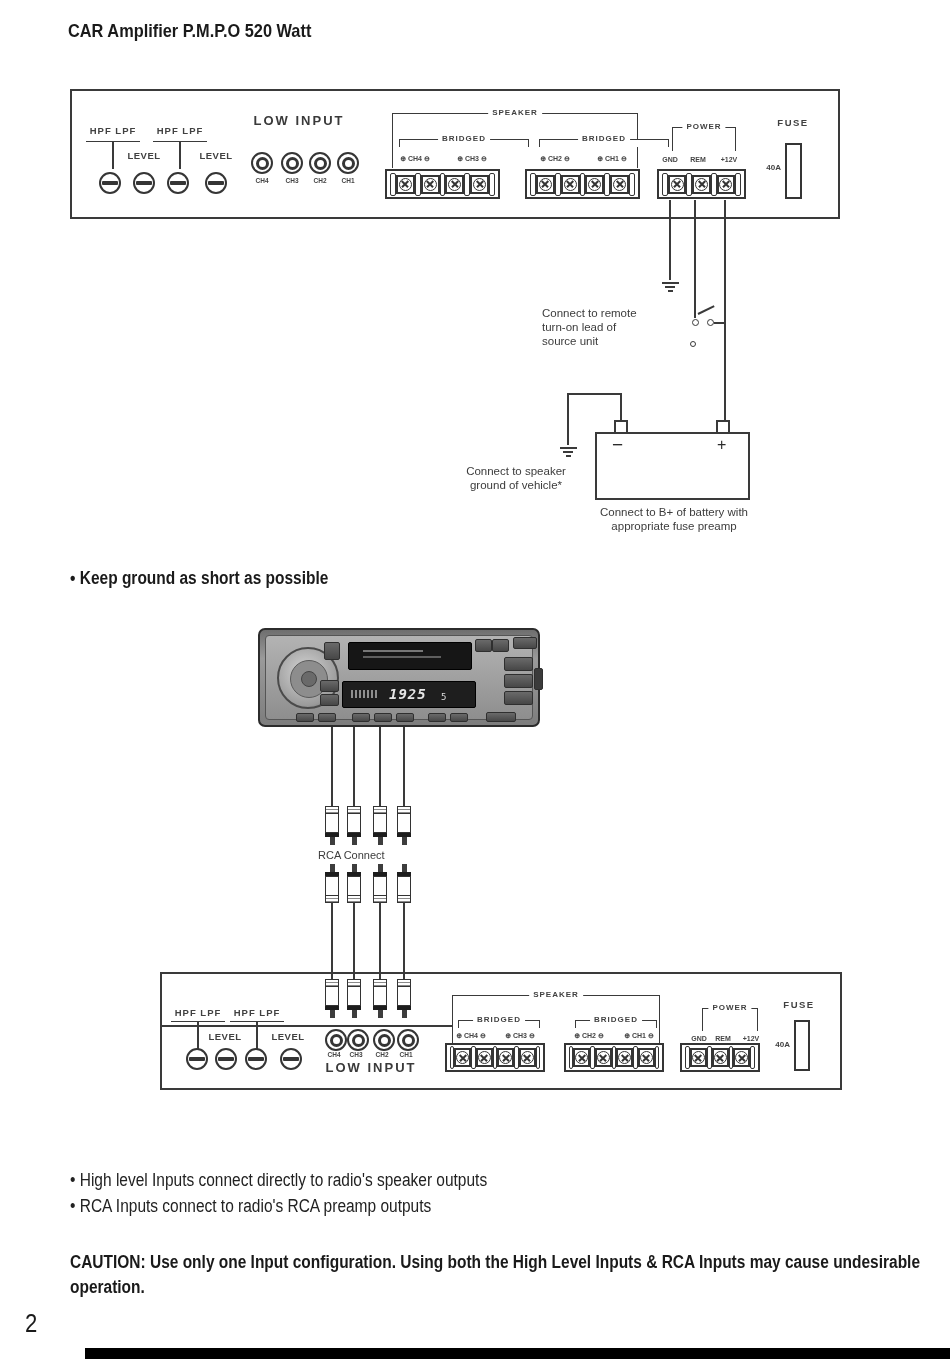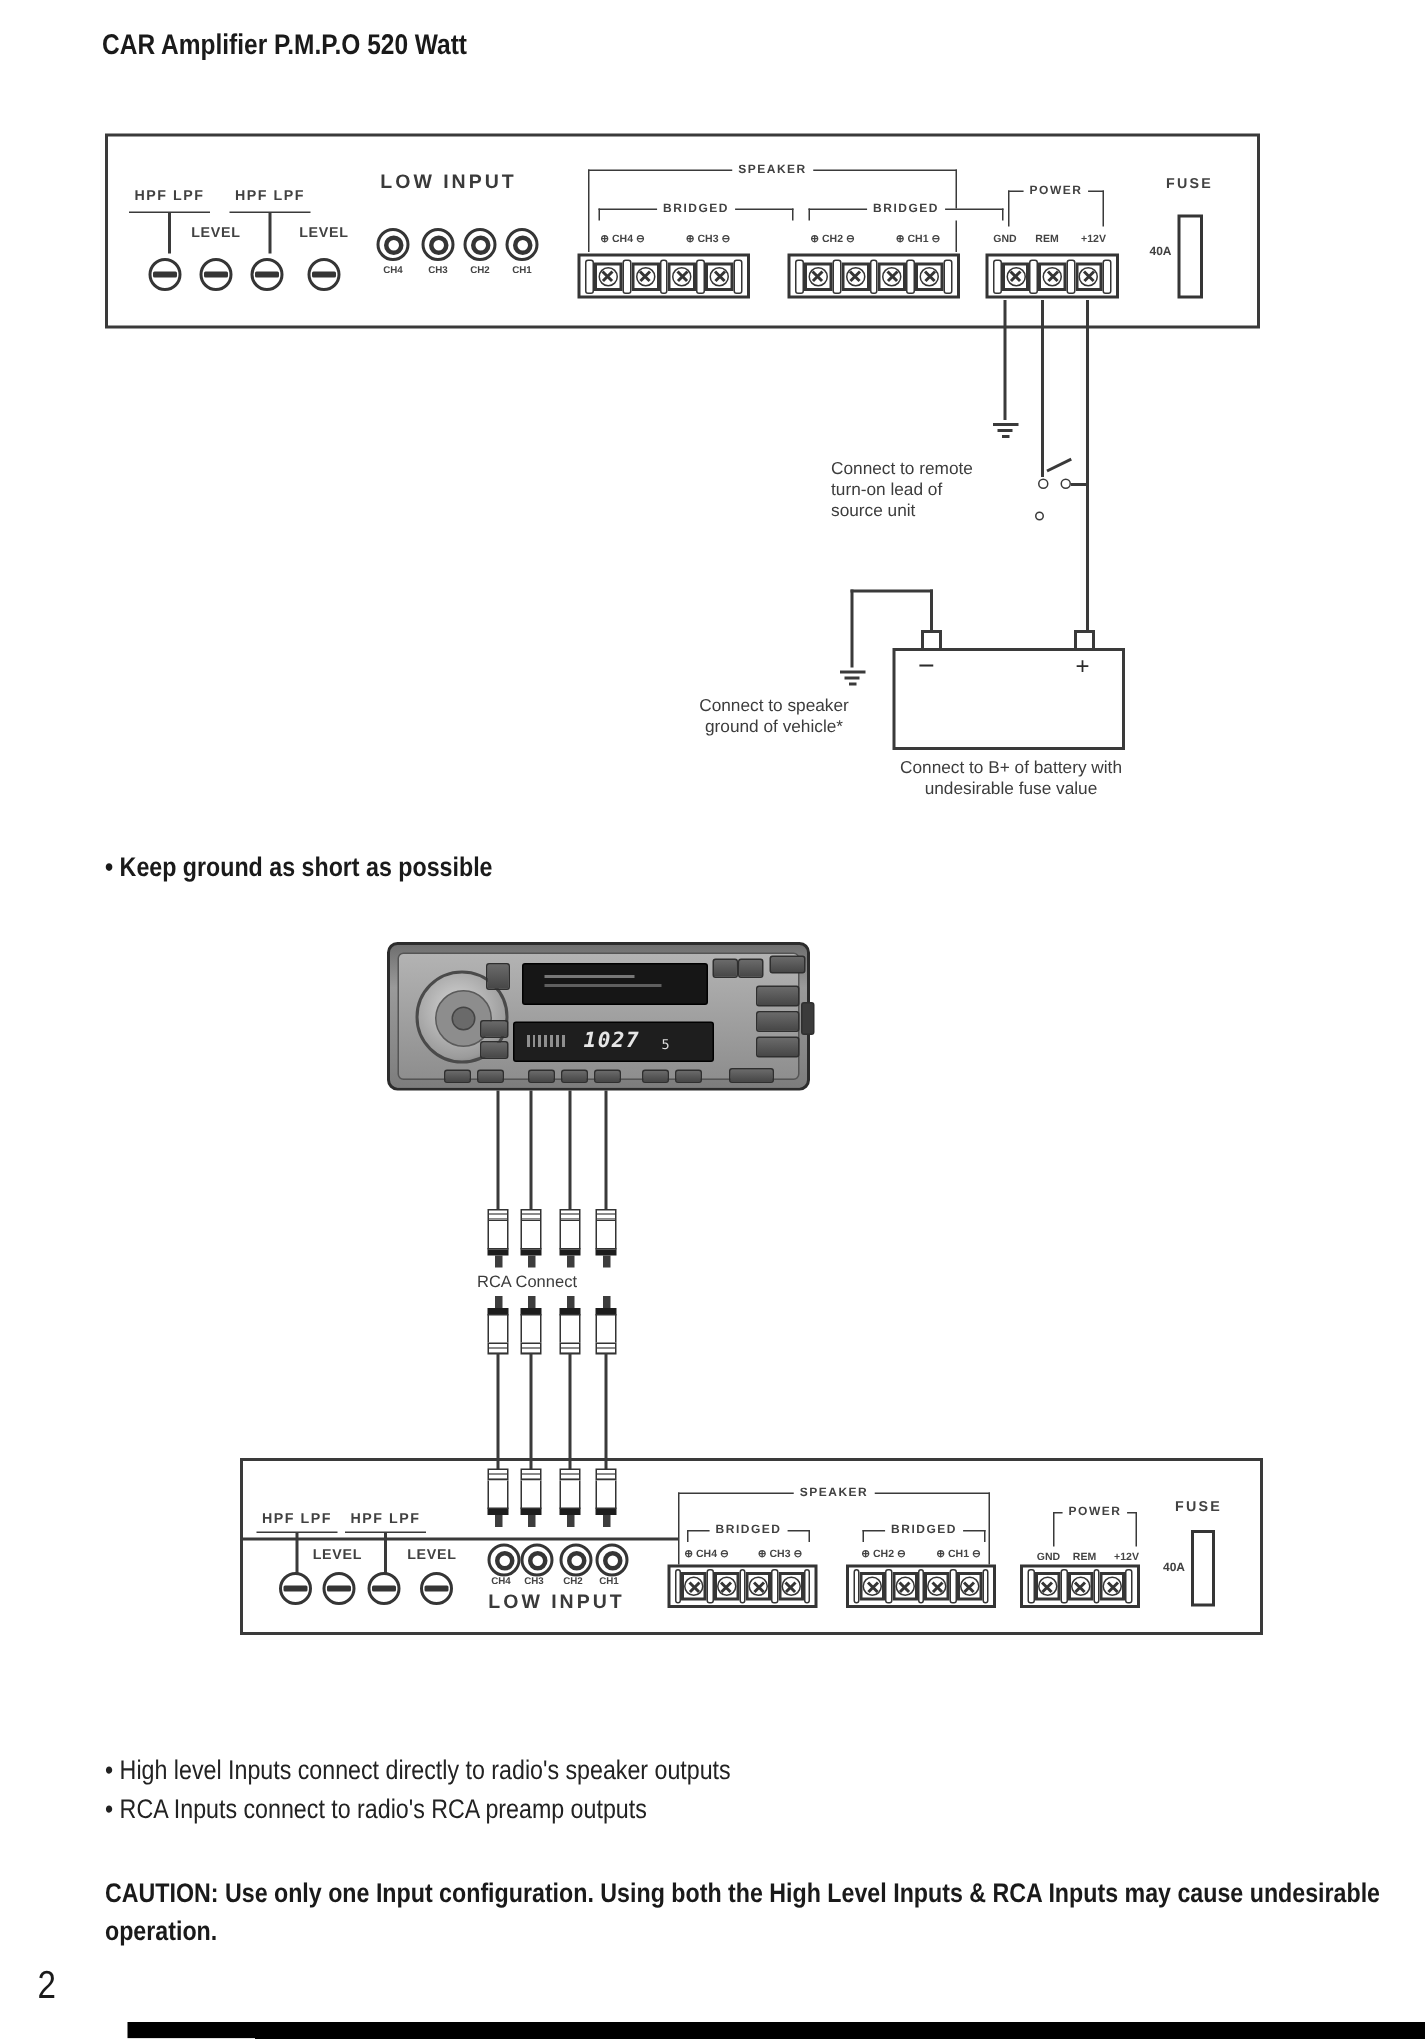--- a/index.html
+++ b/index.html
@@ -174,57 +174,57 @@
       <b></b>
     </div>
   <div class="wire" style="left:694px;top:200px;width:2px;height:118px;"></div>
   <div class="wire" style="left:724px;top:200px;width:2px;height:222px;"></div>
 
   <div class="dot" style="left:692px;top:319px;"></div>
   <div class="dot" style="left:707px;top:319px;"></div>
   <div class="wire" style="left:698px;top:313px;width:18px;height:2px;transform:rotate(-26deg);transform-origin:left center;"></div>
   <div class="wire" style="left:714px;top:322px;width:11px;height:2px;"></div>
   <div class="dot" style="left:690px;top:341px;width:6px;height:6px;"></div>
-  <div class="note" style="left:554px;top:306px;width:104px;">Connect to remote turn-on lead of source unit</div>
+  <div class="note" style="left:542px;top:306px;width:104px;">Connect to remote turn-on lead of source unit</div>
 
   <div class="abs" style="left:595px;top:432px;width:155px;height:68px;border:2px solid #3a3a3a;background:#fff;box-sizing:border-box;"></div>
   <div class="abs" style="left:614px;top:420px;width:14px;height:12px;border:2px solid #3a3a3a;border-bottom:none;background:#fff;box-sizing:border-box;"></div>
   <div class="abs" style="left:716px;top:420px;width:14px;height:12px;border:2px solid #3a3a3a;border-bottom:none;background:#fff;box-sizing:border-box;"></div>
   <div class="abs" style="left:612px;top:434px;font-size:19px;color:#2b2b2b;">−</div>
   <div class="abs" style="left:717px;top:436px;font-size:16px;color:#2b2b2b;">+</div>
 
   <div class="wire" style="left:620px;top:393px;width:2px;height:27px;"></div>
   <div class="wire" style="left:567px;top:393px;width:55px;height:2px;"></div>
   <div class="wire" style="left:567px;top:393px;width:2px;height:52px;"></div>
   <div class="gndsym" style="left:559px;top:447px;">
       <b></b>
       <b></b>
       <b></b>
     </div>
   <div class="note" style="left:460px;top:464px;width:112px;text-align:center;">Connect to speaker ground of vehicle*</div>
-  <div class="note" style="left:588px;top:505px;width:172px;text-align:center;">Connect to B+ of battery with undesirable fuse value</div>
+  <div class="note" style="left:588px;top:505px;width:172px;text-align:center;">Connect to B+ of battery with appropriate fuse preamp</div>
 
   <div class="abs condensed" style="left:70px;top:568px;font-size:18px;font-weight:bold;white-space:nowrap;"><span>•</span>&nbsp;<span>Keep ground as short as possible</span></div>
 
   <div id="head-unit">
     <div class="faceplate"></div>
     <div class="abs" style="left:17px;top:17px;width:62px;height:62px;border-radius:50%;background:radial-gradient(circle at 45% 40%,#d6d6d6,#9b9b9b 70%,#5c5c5c);border:2px solid #4a4a4a;box-sizing:border-box;"></div>
     <div class="abs" style="left:30px;top:30px;width:36px;height:36px;border-radius:50%;background:#8d8d8d;border:1px solid #5a5a5a;"></div>
     <div class="abs" style="left:41px;top:41px;width:14px;height:14px;border-radius:50%;background:#6a6a6a;border:1px solid #444;"></div>
     <div class="hu-disp" style="left:88px;top:12px;width:122px;height:26px;background:#161616;">
       <div class="abs" style="left:14px;top:7px;width:60px;height:2px;background:#777;"></div>
       <div class="abs" style="left:14px;top:13px;width:78px;height:2px;background:#5f5f5f;"></div>
     </div>
     <div class="hu-btn" style="left:64px;top:12px;width:14px;height:16px;"></div>
     <div class="hu-btn" style="left:215px;top:9px;width:15px;height:11px;"></div>
     <div class="hu-btn" style="left:232px;top:9px;width:15px;height:11px;"></div>
     <div class="hu-btn" style="left:253px;top:7px;width:22px;height:10px;"></div>
     <div class="hu-disp" style="left:82px;top:51px;width:132px;height:25px;">
       <div class="abs" style="left:8px;top:8px;width:26px;height:8px;background:repeating-linear-gradient(90deg,#8f8f8f 0 2px,#1e1e1e 2px 4px);"></div>
-      <div class="abs" style="left:46px;top:4px;font-family:'DejaVu Sans Mono',monospace;font-style:italic;font-size:14px;font-weight:bold;color:#e6e6e6;letter-spacing:1px;">1027</div>
+      <div class="abs" style="left:46px;top:4px;font-family:'DejaVu Sans Mono',monospace;font-style:italic;font-size:14px;font-weight:bold;color:#e6e6e6;letter-spacing:1px;">1925</div>
       <div class="abs" style="left:98px;top:10px;font-family:'DejaVu Sans Mono',monospace;font-size:9px;color:#dcdcdc;">5</div>
     </div>
     <div class="hu-btn" style="left:60px;top:50px;width:17px;height:10px;"></div>
     <div class="hu-btn" style="left:60px;top:64px;width:17px;height:10px;"></div>
     <div class="hu-btn" style="left:244px;top:27px;width:27px;height:12px;"></div>
     <div class="hu-btn" style="left:244px;top:44px;width:27px;height:12px;"></div>
     <div class="hu-btn" style="left:244px;top:61px;width:27px;height:12px;"></div>
     <div class="hu-btn" style="left:274px;top:38px;width:7px;height:20px;background:#3b3b3b;"></div>
     <div class="hu-btn" style="left:36px;top:83px;width:16px;height:7px;"></div>
     <div class="hu-btn" style="left:58px;top:83px;width:16px;height:7px;"></div>

